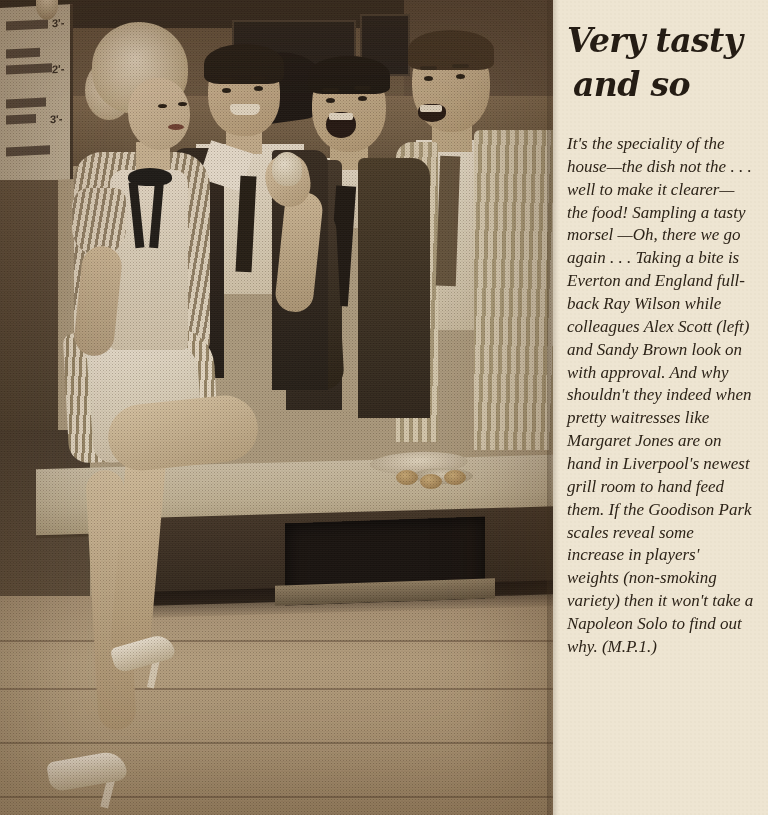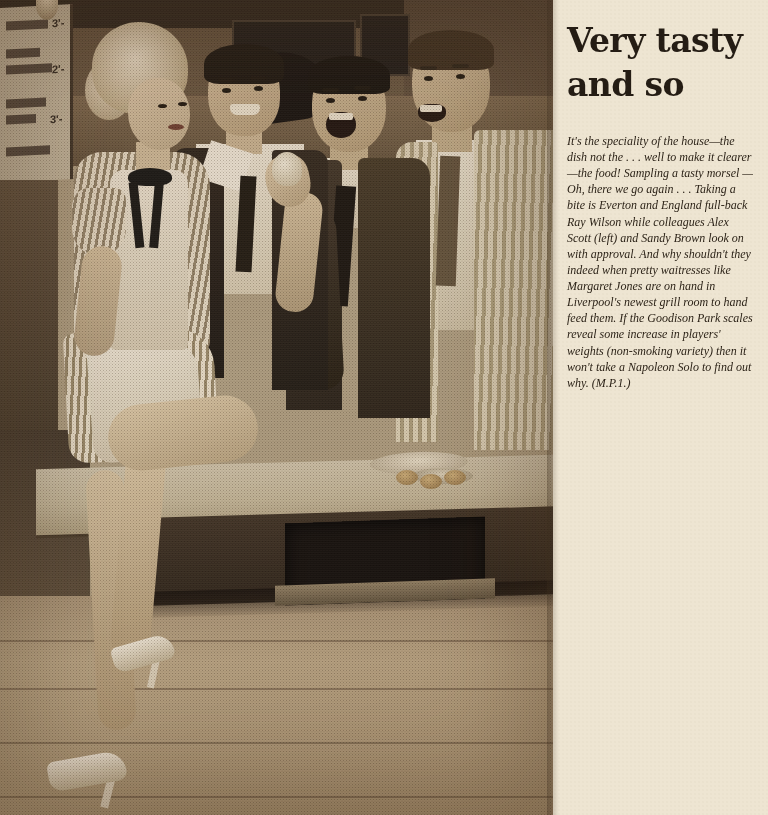--- a/index.html
+++ b/index.html
@@ -570,30 +570,31 @@
     background: #eee5d2;
   }
   .headline {
     font-family: "DejaVu Serif", serif;
     font-weight: bold;
     color: #241c14;
     font-size: 33px;
     line-height: 1.06;
     letter-spacing: -0.6px;
     margin: 6px 0 0 0;
+    font-style: italic;
   }
   .headline span { display: block; }
-  .headline .l2 { margin-top: 9px; }
+  .headline .l2 { margin-top: 9px; margin-left: 6px; }
   .headline .l3 { margin-top: 9px; }
 
   .body-copy {
     margin-top: 30px;
     font-family: "Liberation Serif", serif;
     font-style: italic;
-    font-size: 12px;
+    font-size: 17px;
     line-height: 1.345;
     color: #2c2318;
     text-align: left;
   }
   .textcol .paper-grain {
     position: absolute;
     inset: 0;
     pointer-events: none;
     background-image: radial-gradient(rgba(120,95,60,0.10) 0.6px, transparent 0.8px);
     background-size: 4px 4px;

